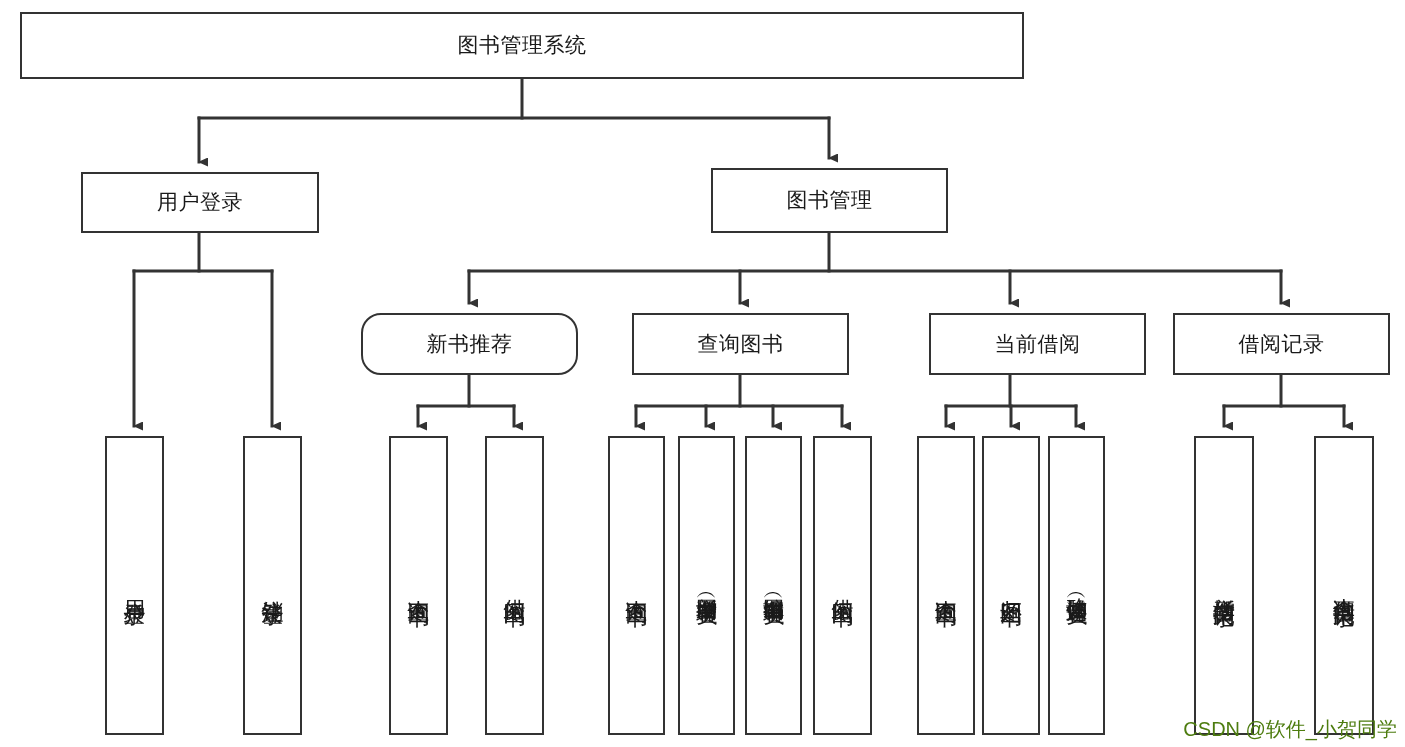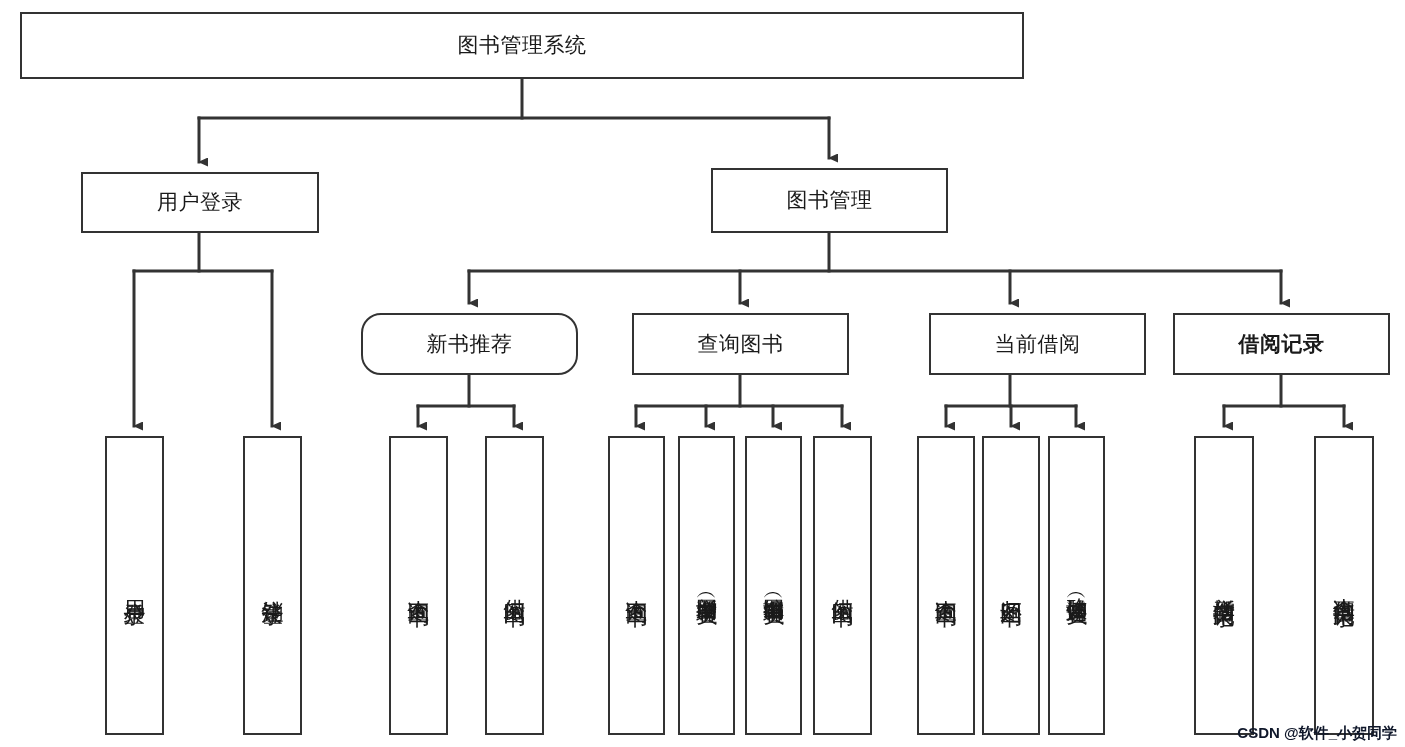--- a/index.html
+++ b/index.html
@@ -43,25 +43,24 @@
     letter-spacing:2px;
     white-space:nowrap;
     max-height:280px;
   }
   .node.vert.tall .lbl{font-size:21px;letter-spacing:1px;}
 
   #watermark{
     position:absolute;
     right:8px;
     bottom:4px;
-    font-size:15px;
-    color:#0f172a;
+    font-size:20px;
+    color:#4d7c0f;
     white-space:nowrap;
     user-select:none;
-    font-weight:bold;
   }
 </style>
 </head>
 <body>
 
 <div id="diagram-root">
 
   <svg id="edges" viewBox="0 0 1405 747" xmlns="http://www.w3.org/2000/svg">
     <defs>
       <marker id="arrowhead" markerWidth="9" markerHeight="10" refX="4.5" refY="9" orient="auto" markerUnits="userSpaceOnUse">
@@ -117,21 +116,21 @@
       </div>
       <div class="node horiz" style="left: 361px; top: 313px; width: 217px; height: 62px; border-radius: 20px;">
         <span class="lbl">新书推荐</span>
       </div>
       <div class="node horiz" style="left: 632px; top: 313px; width: 217px; height: 62px;">
         <span class="lbl">查询图书</span>
       </div>
       <div class="node horiz" style="left: 902px; top: 313px; width: 217px; height: 62px; margin-left: 27px;">
         <span class="lbl">当前借阅</span>
       </div>
-      <div class="node horiz" style="left: 1173px; top: 313px; width: 217px; height: 62px; font-weight: bold;">
+      <div class="node horiz" style="left: 1173px; top: 313px; width: 217px; height: 62px;">
         <span class="lbl">借阅记录</span>
       </div>
       <div class="node vert" style="left: 105px; top: 436px; width: 59px; height: 299px;">
         <span class="lbl">用户登录</span>
       </div>
       <div class="node vert" style="left: 243px; top: 436px; width: 59px; height: 299px;">
         <span class="lbl">注销登录</span>
       </div>
       <div class="node vert" style="left: 389px; top: 436px; width: 59px; height: 299px;">
         <span class="lbl">查询图书</span>

